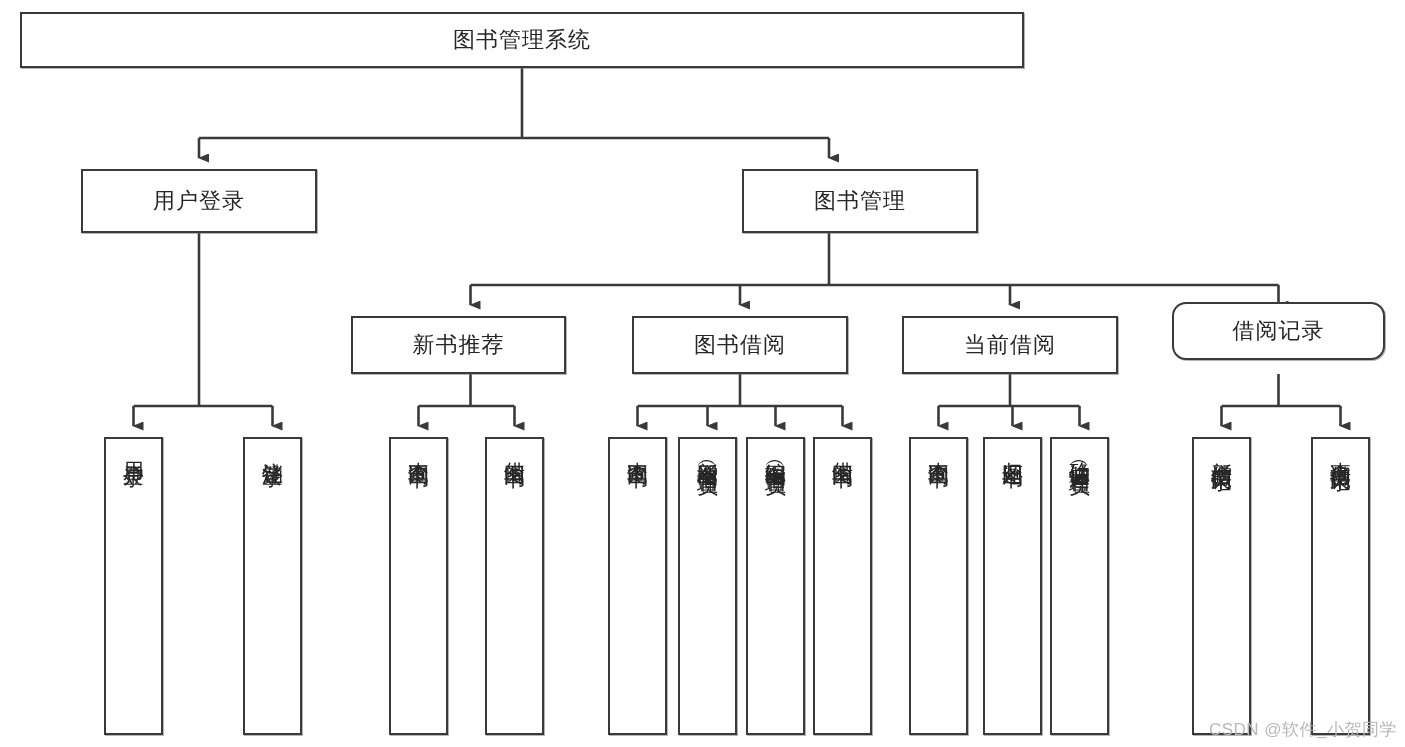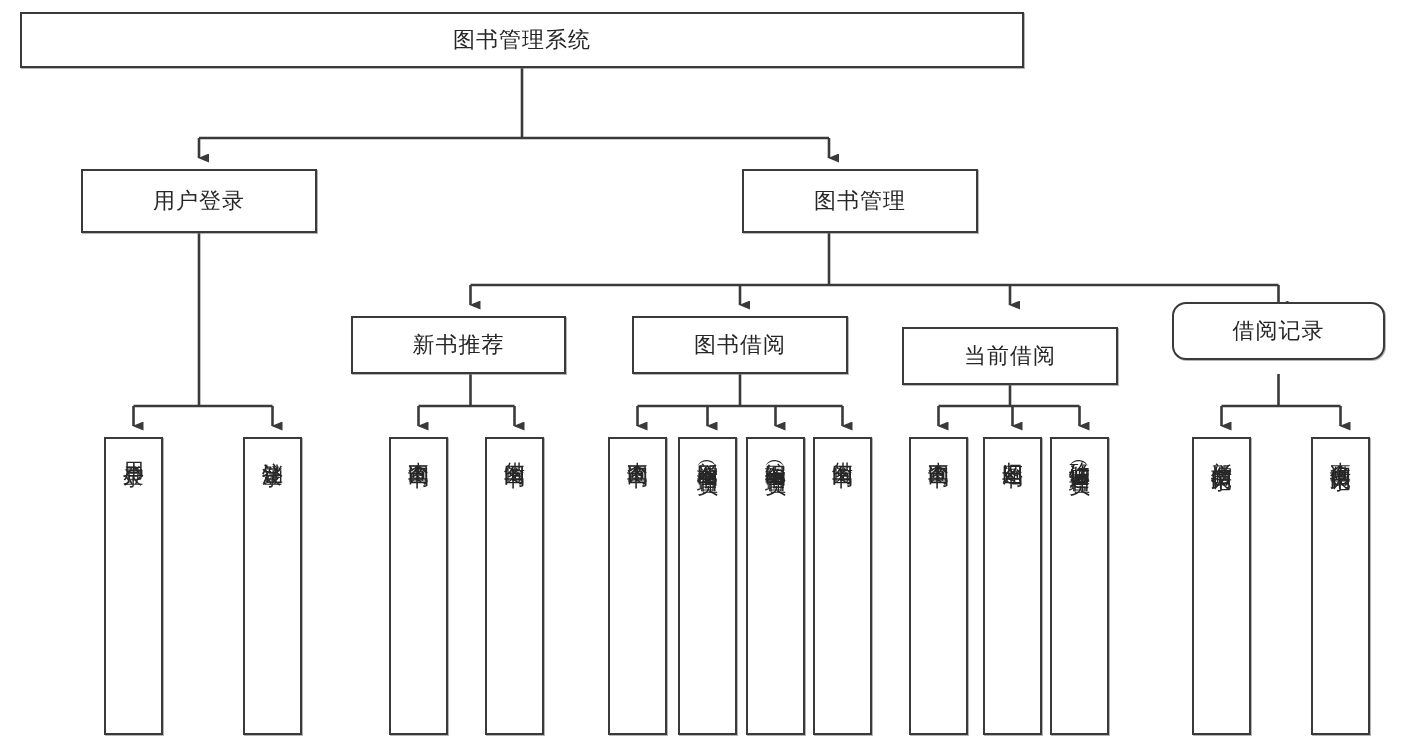--- a/index.html
+++ b/index.html
@@ -136,21 +136,21 @@
         <span class="node-label">图书管理</span>
       </div>
     </div>
   <div id="level3-nodes">
       <div class="node horiz" style="left: 351px; top: 316px; width: 215px; height: 58px;">
         <span class="node-label">新书推荐</span>
       </div>
       <div class="node horiz" style="left: 632px; top: 316px; width: 216px; height: 58px;">
         <span class="node-label">图书借阅</span>
       </div>
-      <div class="node horiz" style="left: 902px; top: 327px; width: 216px; height: 58px;">
+      <div class="node horiz" style="left: 902px; top: 316px; width: 216px; height: 58px;">
         <span class="node-label">当前借阅</span>
       </div>
       <div class="node horiz" style="left: 1172px; top: 302px; width: 213px; height: 58px; border-radius: 14px;">
         <span class="node-label">借阅记录</span>
       </div>
     </div>
   <div id="leaf-nodes">
       <div class="node vert" style="left: 104px; top: 437px; width: 59px; height: 298px;">
         <span class="node-label">用户登录</span>
       </div>
@@ -185,13 +185,14 @@
         <span class="node-label">确认归还（管理员）</span>
       </div>
       <div class="node vert" style="left: 1192px; top: 437px; width: 59px; height: 298px;">
         <span class="node-label">新增借阅记录</span>
       </div>
       <div class="node vert" style="left: 1311px; top: 437px; width: 59px; height: 298px;">
         <span class="node-label">查询借阅记录</span>
       </div>
     </div>
 
+  <div id="watermark">CSDN @软件_小贺同学</div>
 </div>
 
 </body></html>

